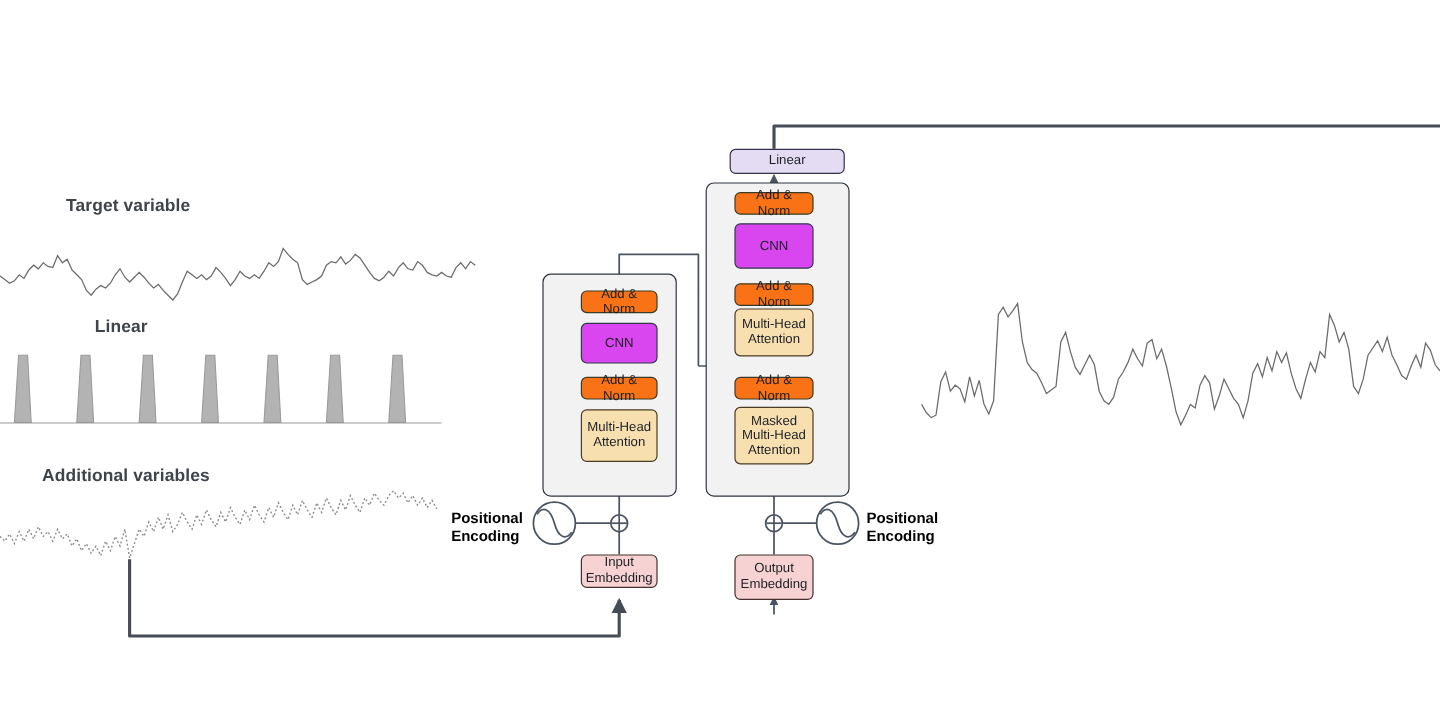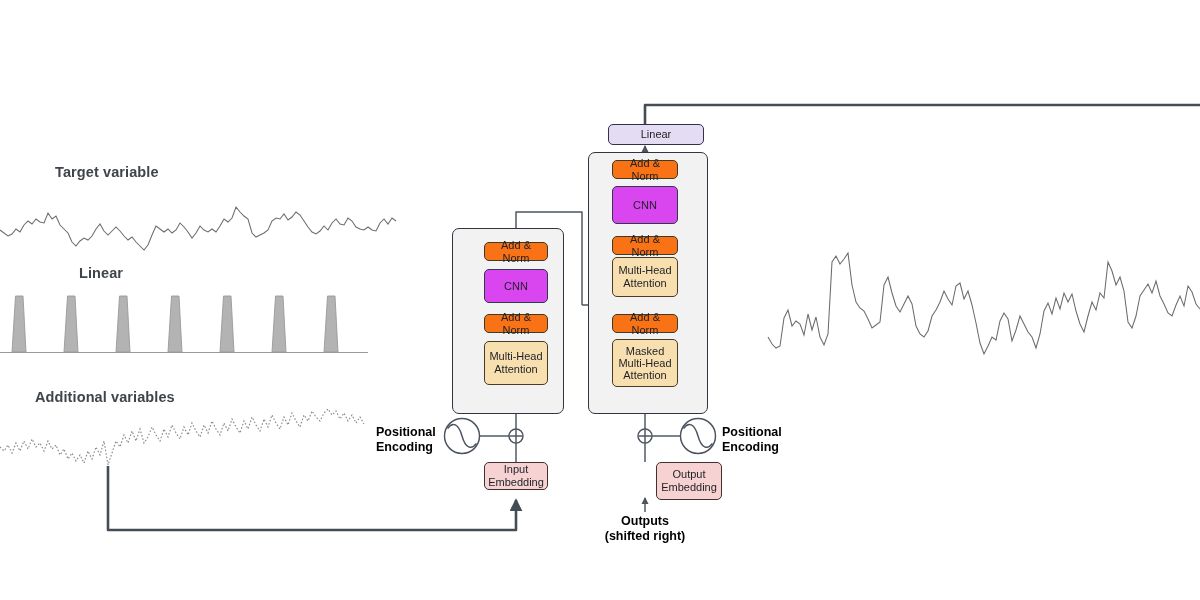--- a/index.html
+++ b/index.html
@@ -250,34 +250,30 @@
   <div class="node addnorm" style="left:612px; top:160px; width:66px; height:19px;">Add &amp; Norm</div>
 
   <div class="node linear" style="left:608px; top:124px; width:96px; height:21px;">Linear</div>
 
   <div class="node emb" style="left:484px; top:462px; width:64px; height:28px;">
     <span>
       <span>Input</span><br>
       <span>Embedding</span>
     </span>
   </div>
-  <div class="node emb" style="left:612px; top:462px; width:66px; height:38px;margin-left:44px;">
+  <div class="node emb" style="left:612px; top:462px; width:66px; height:38px;">
     <span>
       <span>Output</span><br>
       <span>Embedding</span>
     </span>
   </div>
 
   <div class="pe-label left" style="left:376px; top:425px;">
     <span>Positional</span><br>
     <span>Encoding</span>
   </div>
   <div class="pe-label right" style="left:722px; top:425px;">
     <span>Positional</span><br>
     <span>Encoding</span>
   </div>
 
-  <div class="out-label" style="left:565px; top:514px; width:160px;">
-    <span>Outputs</span><br>
-    <span>(shifted right)</span>
-  </div>
 
 </div>
 
 </body></html>

